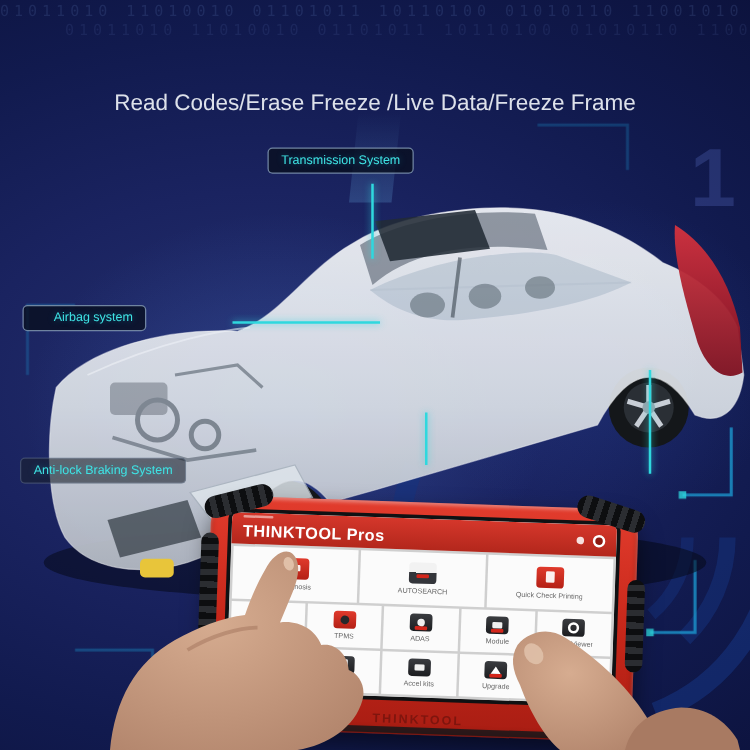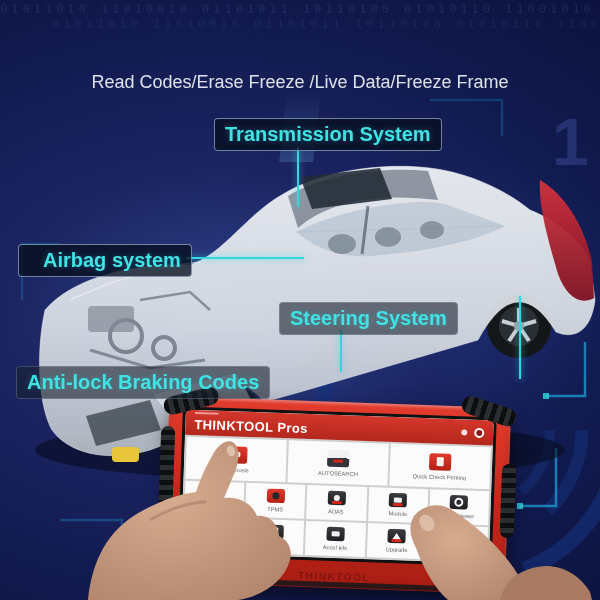--- a/index.html
+++ b/index.html
@@ -20,21 +20,21 @@
   
   .title{position:absolute;top:24px;left:0;width:100%;text-align:center;color:#ffffff;
     font-size:39px;font-weight:bold;letter-spacing:-0.5px;-webkit-text-stroke:1.3px #ffffff;z-index:6;}
   .subtitle{position:absolute;top:72px;left:0;width:100%;text-align:center;color:#dde1ea;
     font-size:18px;z-index:6;}
   
   .scene{position:absolute;left:0;top:0;z-index:2;}
   
   .callout{position:absolute;z-index:40;padding:4px 10px;border-radius:4px;
     background:rgba(8,14,30,.78);border:1px solid rgba(195,225,255,.55);
-    color:#3fe3e4;font-size:20px;font-weight:bold;white-space:nowrap;
+    color:#3fe3e4;font-size:10px;font-weight:normal;white-space:nowrap;
     text-shadow:0 0 6px rgba(40,200,220,.35);}
   .callout.soft{background:rgba(25,32,44,.60);border-color:rgba(195,225,255,.22);}
   .leader{position:absolute;z-index:39;background:#2fd8de;box-shadow:0 0 6px rgba(47,216,222,.75);}
   
   .tablet{position:absolute;left:166px;top:402px;width:342px;height:186px;transform:rotate(2deg);z-index:20;}
   .frame{position:absolute;inset:0;border-radius:22px;
     background:linear-gradient(180deg,#e23c2d 0%,#c52619 55%,#a81d13 100%);
     box-shadow:0 10px 20px rgba(0,0,0,.55), inset 0 2px 3px rgba(255,255,255,.35), inset 0 -3px 5px rgba(0,0,0,.35);}
   .frame-edge{position:absolute;left:34px;right:34px;bottom:1px;height:5px;background:#17181a;border-radius:3px;opacity:.85;}
   .bumper{position:absolute;width:56px;height:18px;border-radius:9px;z-index:3;
@@ -302,16 +302,15 @@
     </g>
   </svg>
 
   <div class="leader" style="left:297px;top:147px;width:2px;height:60px;"></div>
   <div class="leader" style="left:186px;top:257px;width:118px;height:2px;"></div>
   <div class="leader" style="left:340px;top:330px;width:2px;height:42px;"></div>
   <div class="leader" style="left:519px;top:296px;width:2px;height:83px;"></div>
 
   <div class="callout" style="left:214px;top:118px;">Transmission System</div>
   <div class="callout" style="left:18px;top:244px;padding-left:24px;">Airbag system</div>
-  <div class="callout soft" style="left:279px;top:302px;">Steering System</div>
-  <div class="callout soft" style="left:16px;top:366px;">Anti-lock Braking Codes</div>
+  <div class="callout soft" style="left:16px;top:366px;">Anti-lock Braking System</div>
 
 </div>
 
 </body></html>

